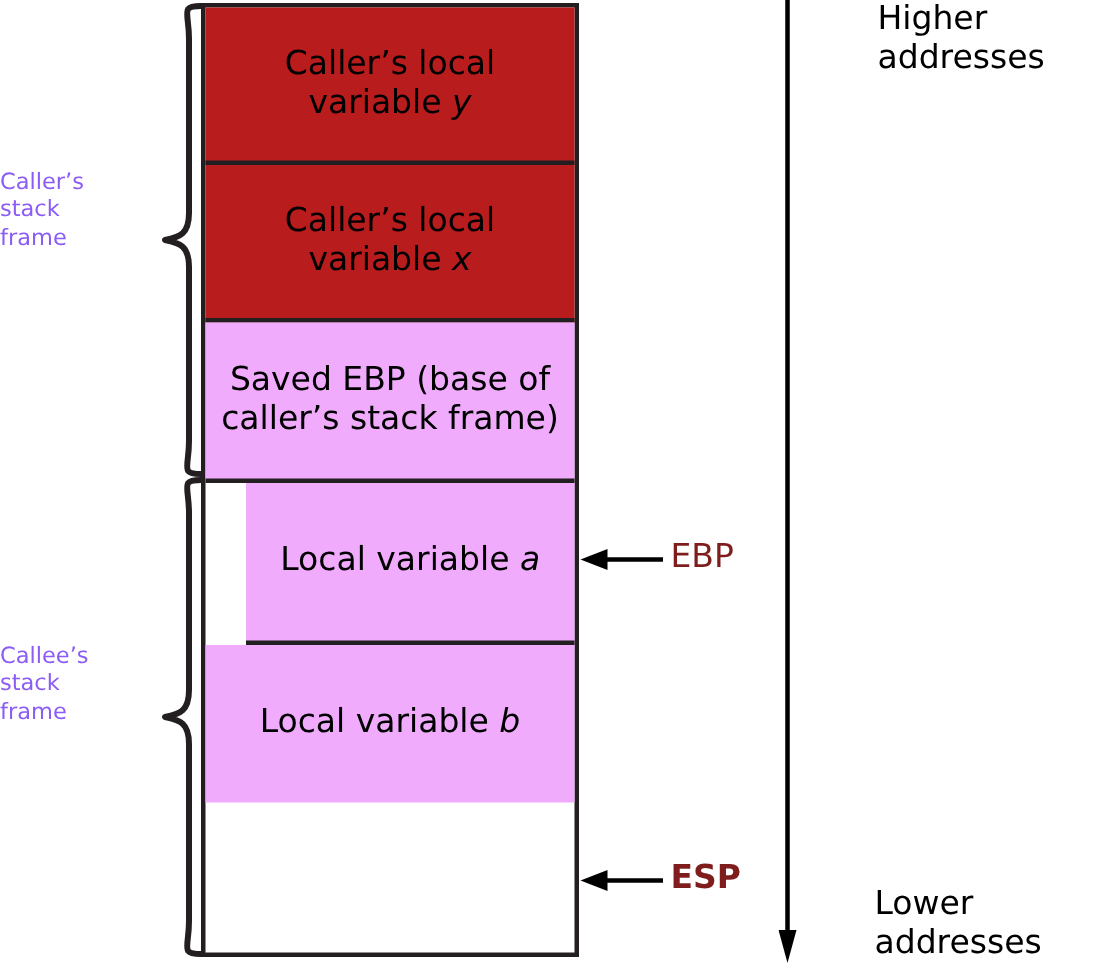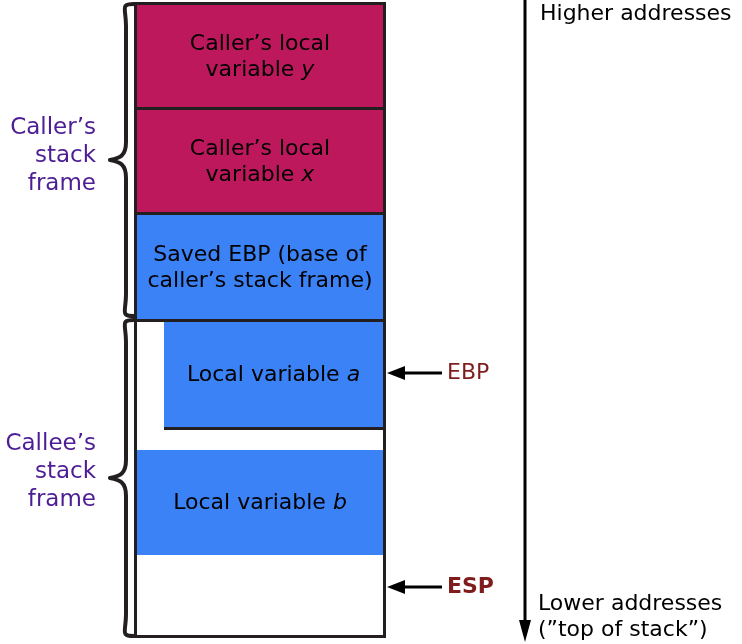--- a/index.html
+++ b/index.html
@@ -39,27 +39,27 @@
     box-sizing: border-box;
     display: flex;
     align-items: center;
     justify-content: center;
     text-align: center;
     line-height: 1.2;
     font-size: 22px;
     border-bottom: 3px solid #231f20;
     padding: 0 6px;
   }
-  .slot:last-child { border-bottom: none; margin-top: 20px; }
+  .slot:last-child { border-bottom: none; }
   .slot .txt { display: block; }
   .slot em {
     font-style: italic;
   }
-  .caller-fill { background: #be185d; }
-  .callee-fill { background: #3b82f6; }
+  .caller-fill { background: #b91c1c; }
+  .callee-fill { background: #f0abfc; }
 
   
   .h-y    { height: 105px; }
   .h-x    { height: 105px; }
   .h-ret  { height: 106px; }
   .h-ebp  { height: 107px; }
   .h-a    { height: 108px; margin-left: 27px; }
   .h-b    { height: 105px; }
 
   
@@ -69,24 +69,23 @@
     font-family: "DejaVu Serif", "Liberation Serif", serif;
     display: flex;
     align-items: center;
     justify-content: center;
     overflow: visible;
   }
   .brace svg { display: block; }
 
   .brace-label {
     position: absolute;
-    text-align: right;
-    font-size: 23px;
+    font-size: 15px;
     line-height: 1.22;
-    color: #4c1d95;
+    color: #8b5cf6;
     white-space: pre-line;
   }
 
   
   .pointer-arrow {
     position: absolute;
   }
   .pointer-label {
     position: absolute;
     font-size: 22px;
@@ -101,20 +100,21 @@
     top: 0px;
     width: 14px;
     height: 644px;
   }
   .addr-label {
     position: absolute;
     font-size: 22px;
     line-height: 1.2;
     color: #000;
     white-space: pre-line;
+    margin-left: 45px;
   }
 </style>
 </head>
 <body>
 
 <div id="stage">
 
   <div class="brace" style="left:104px; top:2px; width:32px; height:316px;">
     <svg width="32" height="316" viewBox="0 0 32 316" aria-hidden="true">
       <path d="M30 2

